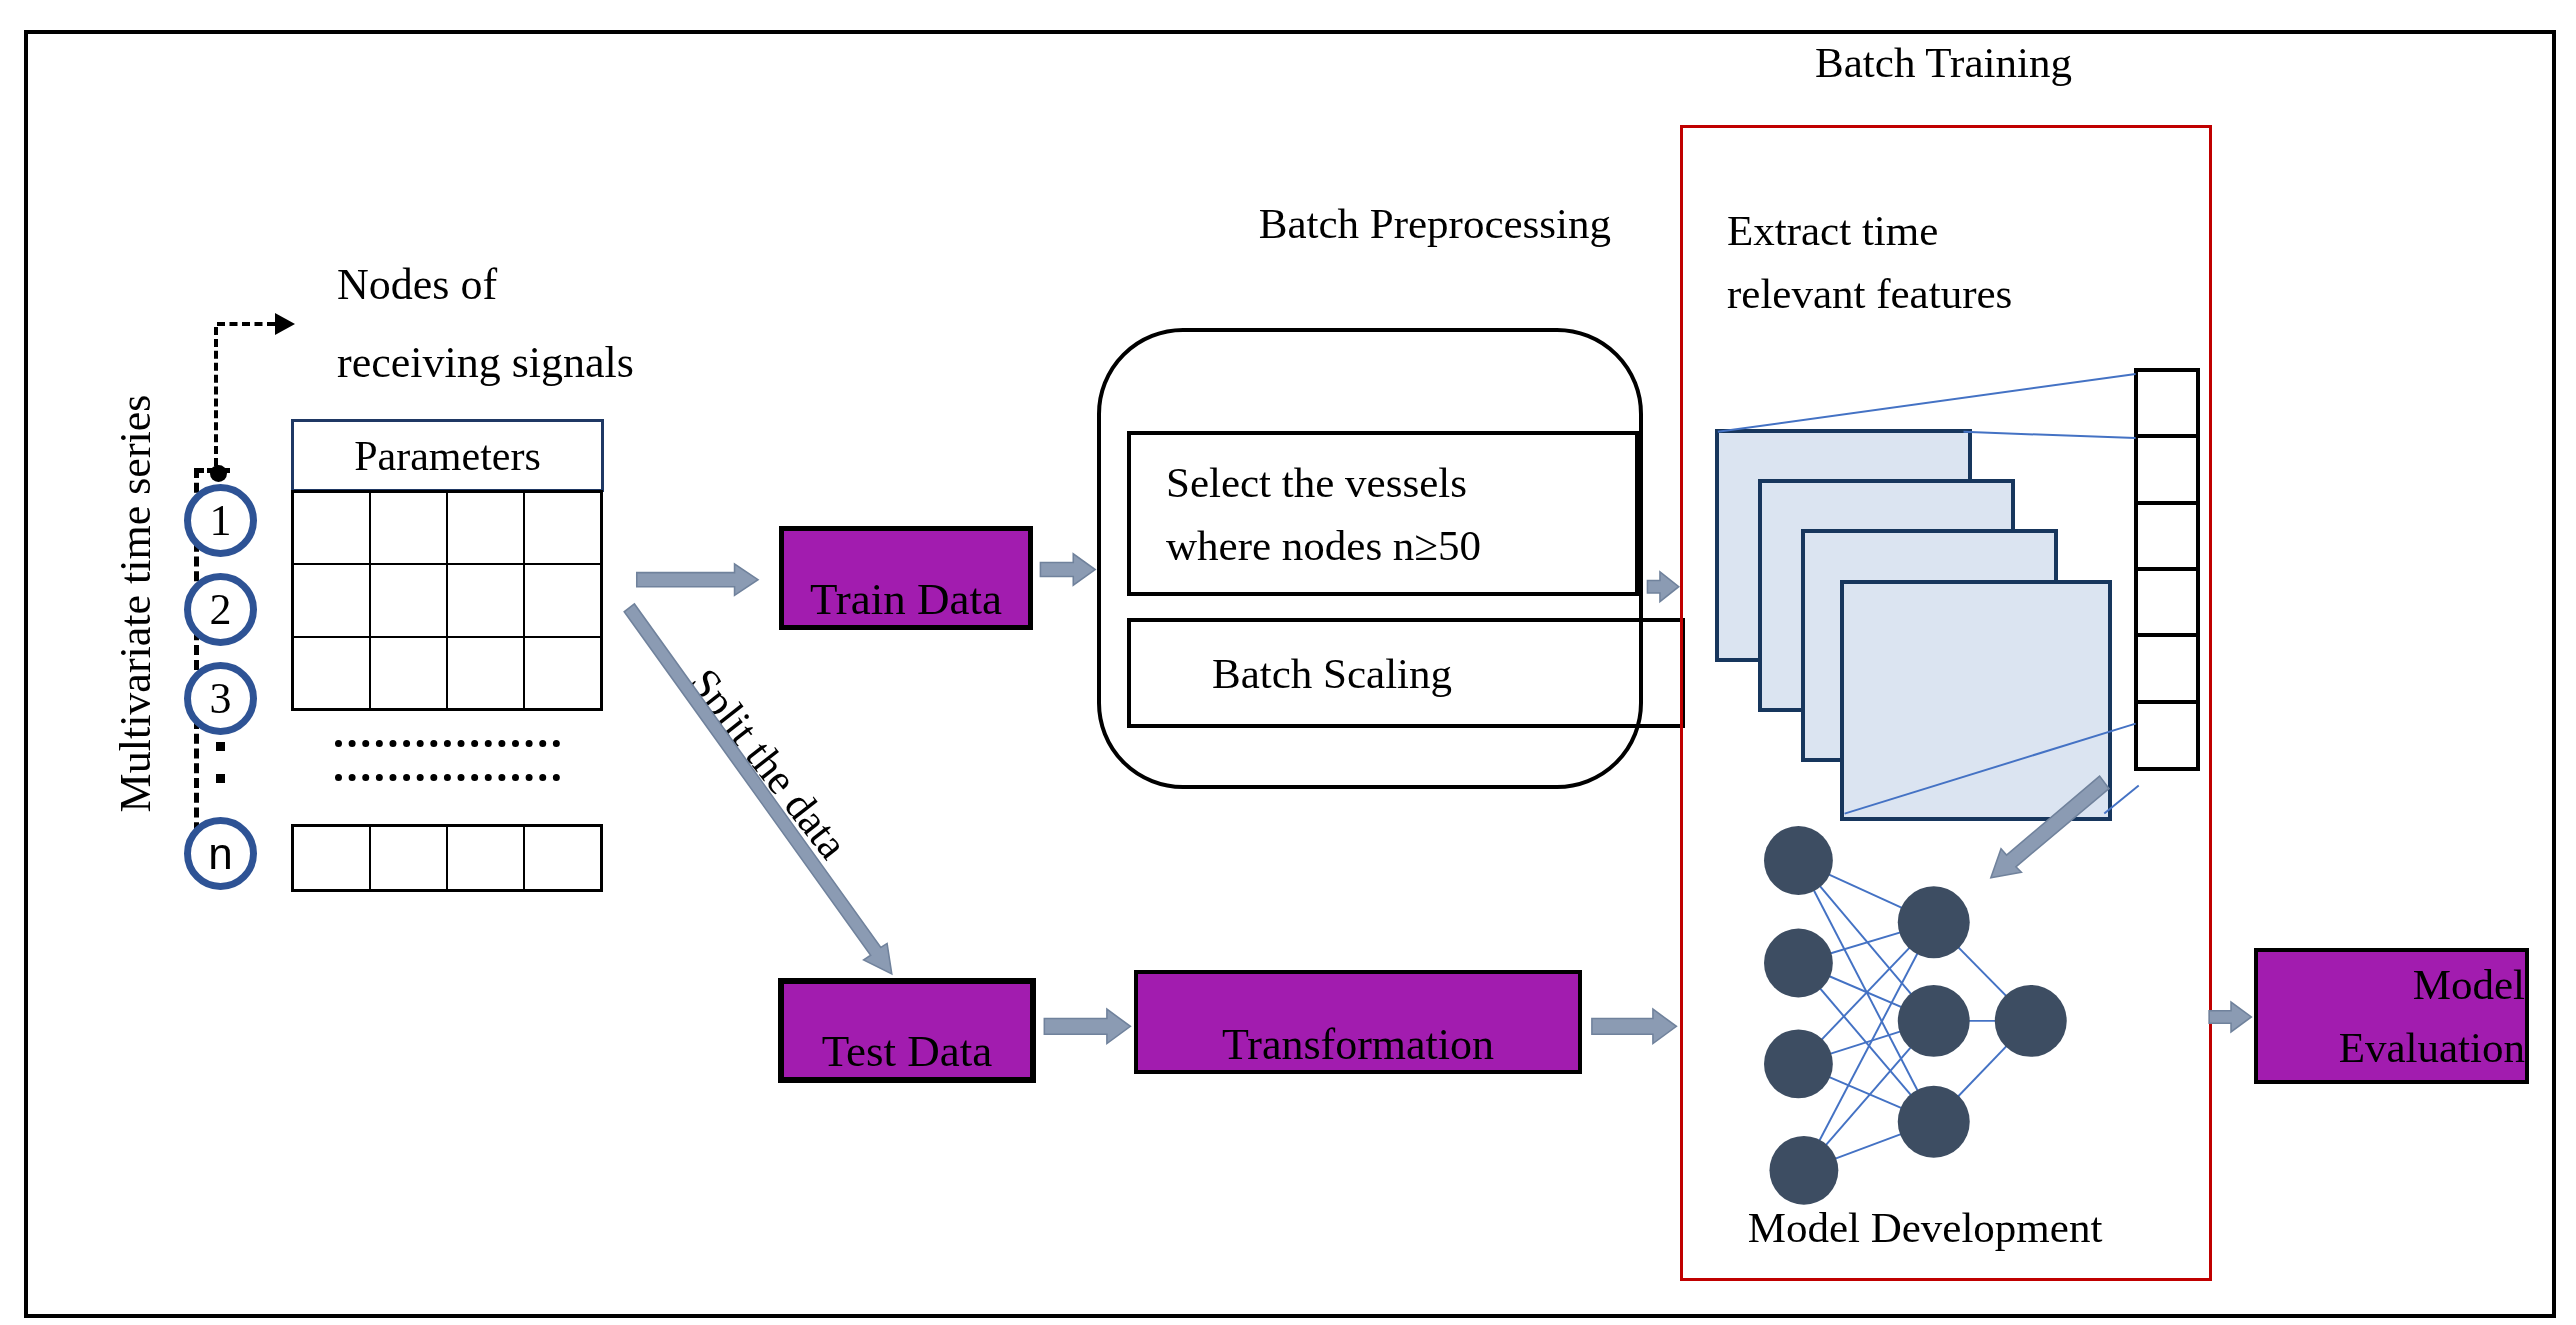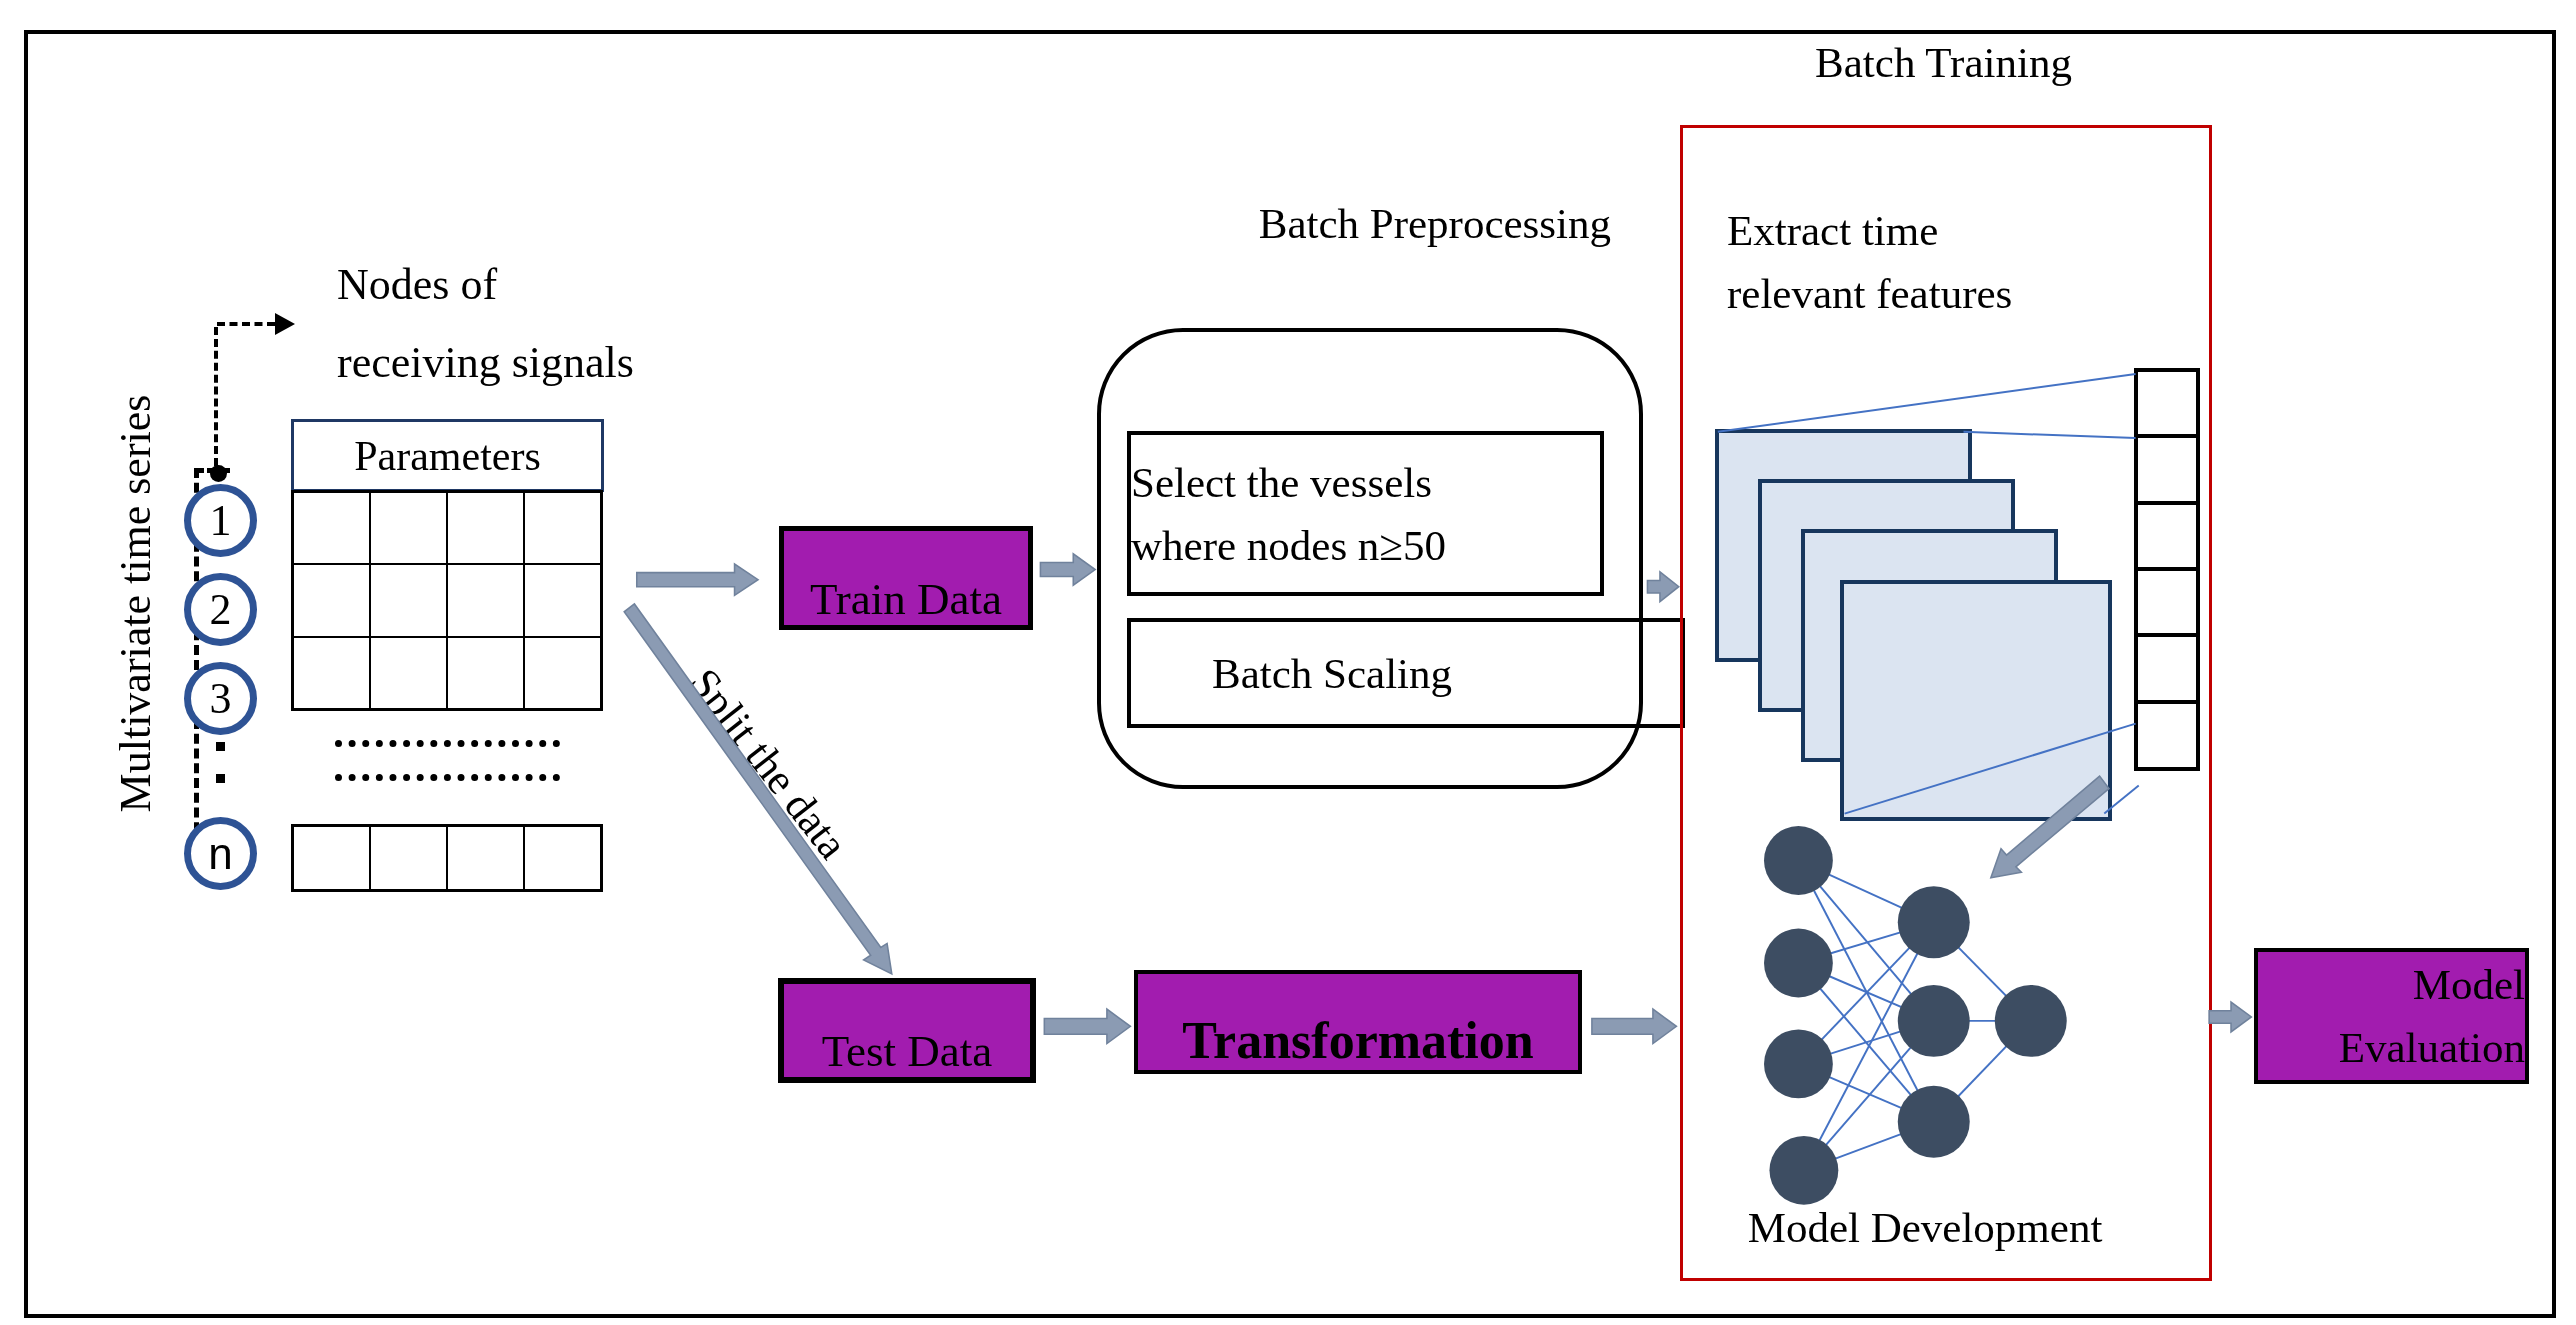--- a/index.html
+++ b/index.html
@@ -37,27 +37,27 @@
   #n-grid{left:291px;top:824px;width:308px;height:64px;grid-template-rows:1fr;}
   .dotline{border-top:7.8px dotted #000;width:225px;}
   #dots-1{left:335px;top:740px;}
   #dots-2{left:335px;top:774px;}
   
   .box{background:#a21caf;display:flex;align-items:flex-end;justify-content:center;text-align:center;}
   #train-box{left:779px;top:526px;width:244px;height:94px;border:5.5px solid #000;font-size:45px;}
   #round-container{left:1097px;top:328px;width:538px;height:453px;border:4.7px solid #000;border-radius:86px;}
   #bp-label{left:1126px;top:199px;width:485px;text-align:right;font-size:43px;}
   #select-box{left:1127px;top:431px;width:469px;height:157px;border:4.7px solid #000;font-size:43px;
-        line-height:63px;display:flex;flex-direction:column;justify-content:center;}
+        line-height:63px;display:flex;flex-direction:column;justify-content:center;padding-left:35px;}
   #scaling-box{left:1127px;top:618px;width:469px;height:102px;border:4.7px solid #000;font-size:43px;
         display:flex;align-items:center;padding-left:81px;}
   #split-label{left:718px;top:659px;transform:rotate(52deg);transform-origin:left top;
         font-size:43px;white-space:nowrap;}
   #test-box{left:778px;top:978px;width:246px;height:93px;border:6.3px solid #000;font-size:45px;}
-  #transform-box{left:1134px;top:970px;width:440px;height:96px;border:4.7px solid #000;font-size:52px;font-weight:bold;}
+  #transform-box{left:1134px;top:970px;width:440px;height:96px;border:4.7px solid #000;font-size:44px;}
   
   #bt-label{left:1705px;top:38px;width:477px;text-align:center;font-size:43px;}
   #red-box{left:1680px;top:125px;width:526px;height:1150px;border:3.9px solid #c00000;}
   #extract-label{left:1727px;top:199px;width:438px;font-size:43px;line-height:63px;}
   .layer{border:4.7px solid #17365d;background:#dbe4f1;}
   #layer-1{left:1715px;top:429px;width:249px;height:225px;}
   #layer-2{left:1758px;top:479px;width:249px;height:225px;}
   #layer-3{left:1801px;top:529px;width:249px;height:225px;}
   #layer-4{left:1840px;top:580px;width:264px;height:233px;}
   #feature-column{left:2134px;top:368px;width:66px;}

